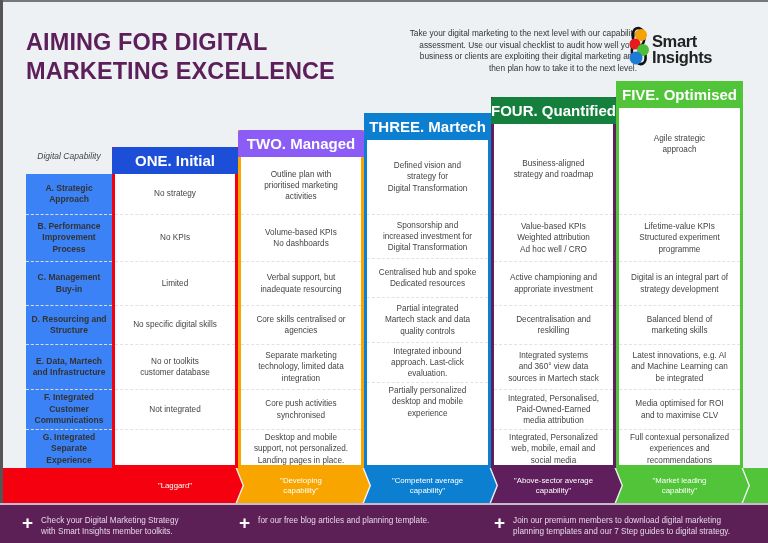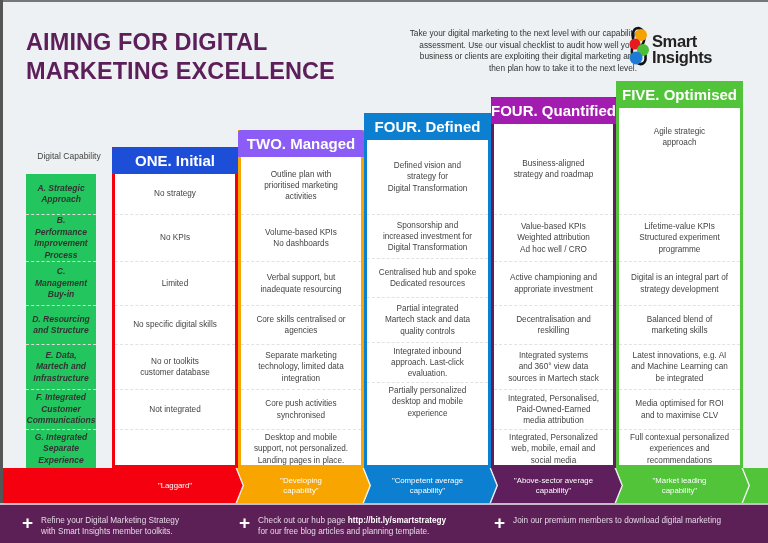--- a/index.html
+++ b/index.html
@@ -6,22 +6,22 @@
   html, body { width: 768px; height: 543px; overflow: hidden; }
   body { background: #eef1f3; font-family: "Liberation Sans", sans-serif; position: relative; }
   .frame-left { position: absolute; left: 0; top: 0; width: 3px; height: 503px; background: #555; }
   .frame-top { position: absolute; left: 0; top: 0; width: 768px; height: 2px; background: #777; }
   .title { position: absolute; left: 26px; top: 28px; color: #5c1f5a; font-weight: bold; font-size: 23.5px; line-height: 29px; letter-spacing: 0.1px; }
   .intro { position: absolute; left: 405px; top: 28px; width: 232px; text-align: right; font-size: 8.3px; line-height: 11.5px; color: #333; }
   .logo-text { position: absolute; left: 646px; top: 31px; font-weight: bold; font-size: 16.5px; line-height: 16px; color: #222; letter-spacing: -0.4px; }
   .logo-text span { display: block; }
   .logo-mark { position: absolute; left: 632px; top: 26px; width: 13px; height: 44px; }
 
-  .caption { position: absolute; left: 28px; top: 150px; width: 82px; text-align: center; font-size: 8.5px; line-height: 12px; color: #444; }
-  .labels { position: absolute; left: 26px; top: 174px; width: 70px; background: #22c55e; font-style: italic; }
+  .caption { position: absolute; left: 28px; top: 150px; width: 82px; text-align: center; font-style: italic; font-size: 8.5px; line-height: 12px; color: #444; }
+  .labels { position: absolute; left: 26px; top: 174px; width: 86px; background: #3b82f6; }
   .label { display: flex; align-items: center; justify-content: center; text-align: center; font-weight: bold; font-size: 8.5px; line-height: 11.5px; color: #333; border-bottom: 1px dashed #ddd; padding: 0 4px; }
 
   .col { position: absolute; background: #fff; border: 3px solid; border-top: none; }
   .col .head { position: absolute; left: -3px; right: -3px; top: 0; height: 27px; color: #fff; font-weight: bold; font-size: 15px; display: flex; align-items: center; justify-content: center; border-radius: 3px 3px 0 0; }
   .cell { display: flex; align-items: center; justify-content: center; text-align: center; font-size: 8.2px; line-height: 11.3px; color: #444; border-bottom: 1px dashed #e2e2e2; padding: 0 6px; white-space: pre-line; }
 
   .band { position: absolute; top: 468px; height: 35px; display: flex; align-items: center; justify-content: center; text-align: center; color: #fff; font-size: 7.8px; line-height: 10px; }
   .footer { position: absolute; left: 0; top: 503px; width: 768px; height: 40px; background: #5c1f56; border-top: 2px solid #c9b9cc; }
   .fitem { position: absolute; top: 11px; display: flex; align-items: flex-start; color: #e4d8e6; font-size: 8.2px; line-height: 10.5px; }
   .fitem .plus { font-size: 19px; font-weight: bold; color: #fff; line-height: 14px; margin-right: 8px; margin-top: 0px; }
@@ -94,42 +94,42 @@
 technology, limited data
 integration</div>
   <div class="cell" style="height:40px">Core push activities
 synchronised</div>
   <div class="cell" style="height:38px;border-bottom:none">Desktop and mobile
 support, not personalized.
 Landing pages in place.</div>
 </div>
 
 <div class="col" style="left:364px;top:113px;width:127px;height:355px;border-color:#0c7fd0;padding-top:27px">
-  <div class="head" style="background:#0c7fd0">FOUR. Defined</div>
+  <div class="head" style="background:#0c7fd0">THREE. Martech</div>
   <div class="cell" style="height:75px">Defined vision and
 strategy for
 Digital Transformation</div>
   <div class="cell" style="height:44px">Sponsorship and
 increased investment for
 Digital Transformation</div>
   <div class="cell" style="height:39px">Centralised hub and spoke
 Dedicated resources</div>
   <div class="cell" style="height:45px">Partial integrated
 Martech stack and data
 quality controls</div>
   <div class="cell" style="height:40px">Integrated inbound
 approach. Last-click
 evaluation.</div>
   <div class="cell" style="height:38px;border-bottom:none">Partially personalized
 desktop and mobile
 experience</div>
 </div>
 
 <div class="col" style="left:491px;top:97px;width:125px;height:371px;border-color:#5e1f5c;padding-top:27px">
-  <div class="head" style="background:#a21caf">FOUR. Quantified</div>
+  <div class="head" style="background:#15803d">FOUR. Quantified</div>
   <div class="cell" style="height:91px">Business-aligned
 strategy and roadmap</div>
   <div class="cell" style="height:47px">Value-based KPIs
 Weighted attribution
 Ad hoc well / CRO</div>
   <div class="cell" style="height:44px">Active championing and
 approriate investment</div>
   <div class="cell" style="height:39px">Decentralisation and
 reskilling</div>
   <div class="cell" style="height:45px">Integrated systems
@@ -138,21 +138,21 @@
   <div class="cell" style="height:40px">Integrated, Personalised,
 Paid-Owned-Earned
 media attribution</div>
   <div class="cell" style="height:38px;border-bottom:none">Integrated, Personalized
 web, mobile, email and
 social media</div>
 </div>
 
 <div class="col" style="left:616px;top:81px;width:127px;height:387px;border-color:#52c43a;padding-top:27px">
   <div class="head" style="background:#52c43a">FIVE. Optimised</div>
-  <div class="cell" style="height:107px;align-items:flex-start;padding-top:18px">Agile strategic
+  <div class="cell" style="height:107px;align-items:flex-start;padding-top:25px">Agile strategic
 approach</div>
   <div class="cell" style="height:47px">Lifetime-value KPIs
 Structured experiment
 programme</div>
   <div class="cell" style="height:44px">Digital is an integral part of
 strategy development</div>
   <div class="cell" style="height:39px">Balanced blend of
 marketing skills</div>
   <div class="cell" style="height:45px">Latest innovations, e.g. AI
 and Machine Learning can
@@ -184,30 +184,30 @@
 capability"</div>
 <div class="band" style="left:491px;width:125px;white-space:pre-line">"Above-sector average
 capability"</div>
 <div class="band" style="left:616px;width:127px;white-space:pre-line">"Market leading
 capability"</div>
 
 <div class="footer">
   <div class="fitem" style="left:22px">
     <span class="plus">+</span>
     <div>
-      <div>Refine your Digital Marketing Strategy</div>
+      <div>Check your Digital Marketing Strategy</div>
       <div>with Smart Insights member toolkits.</div>
     </div>
   </div>
   <div class="fitem" style="left:239px">
     <span class="plus">+</span>
     <div>
-      <div><span>Check out our hub page </span><b>http://bit.ly/smartstrategy</b></div>
       <div>for our free blog articles and planning template.</div>
     </div>
   </div>
   <div class="fitem" style="left:494px">
     <span class="plus">+</span>
     <div>
       <div>Join our premium members to download digital marketing</div>
+      <div>planning templates and our 7 Step guides to digital strategy.</div>
     </div>
   </div>
 </div>
 
 </body></html>

